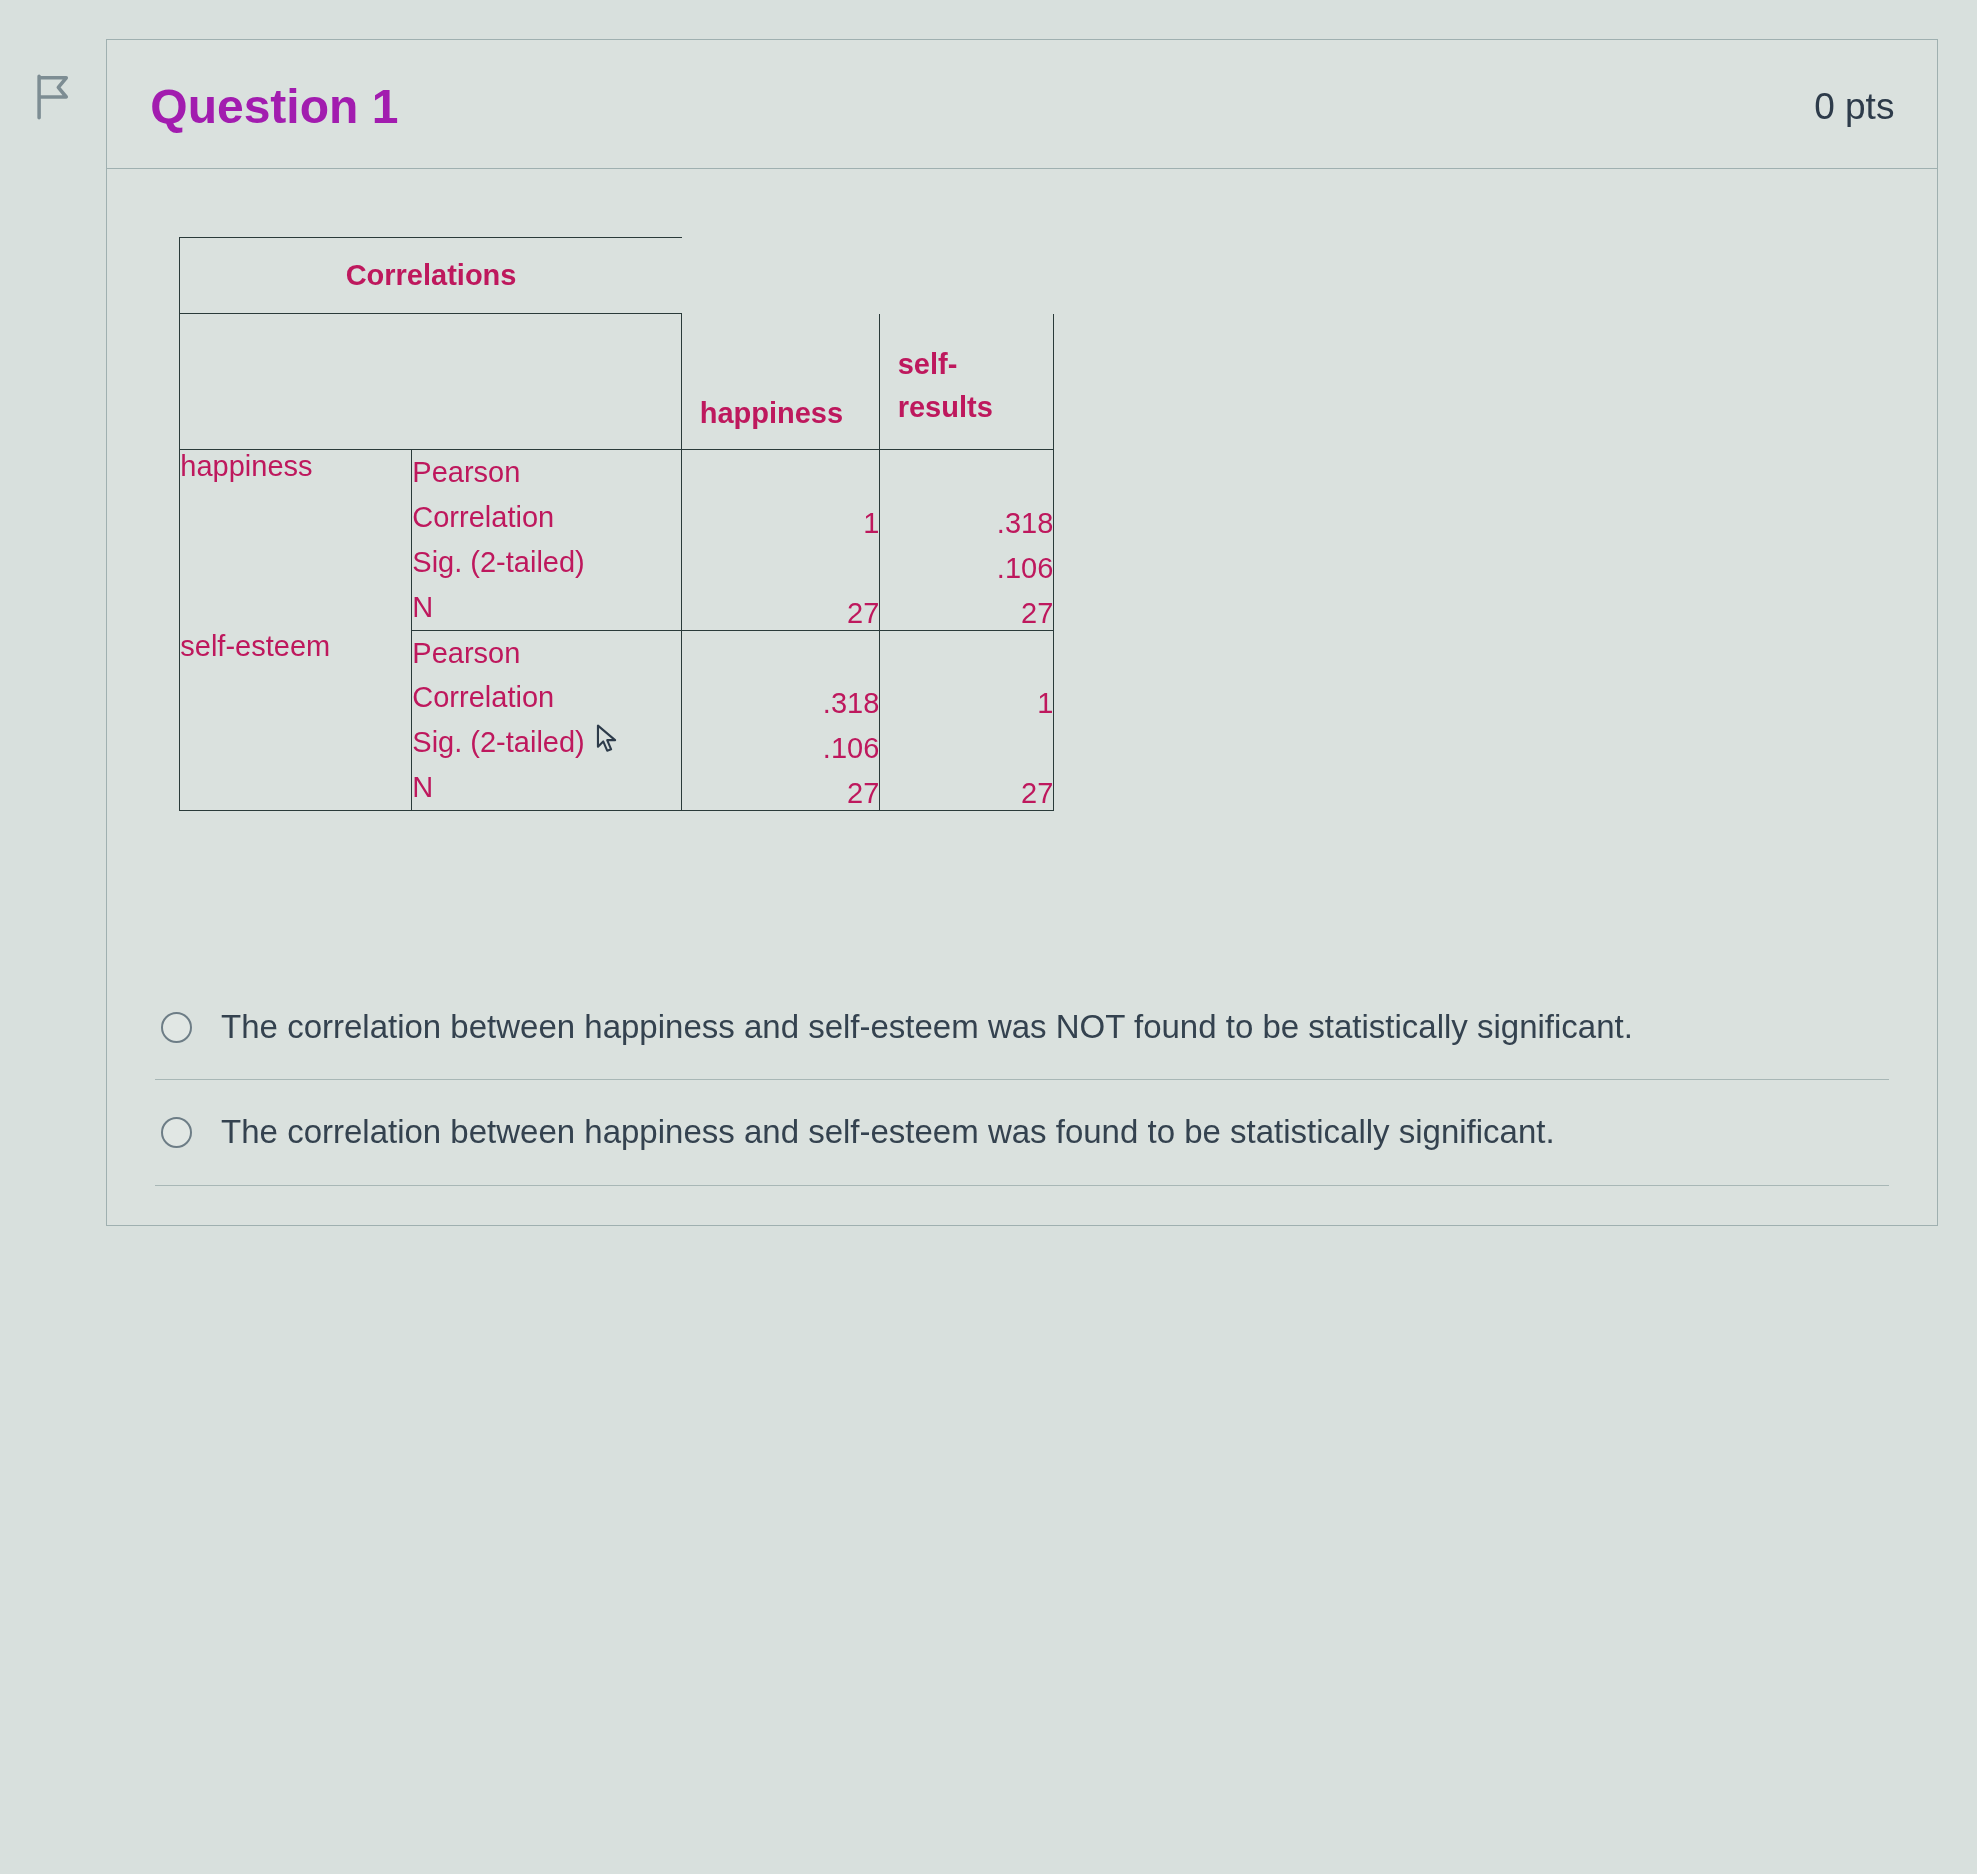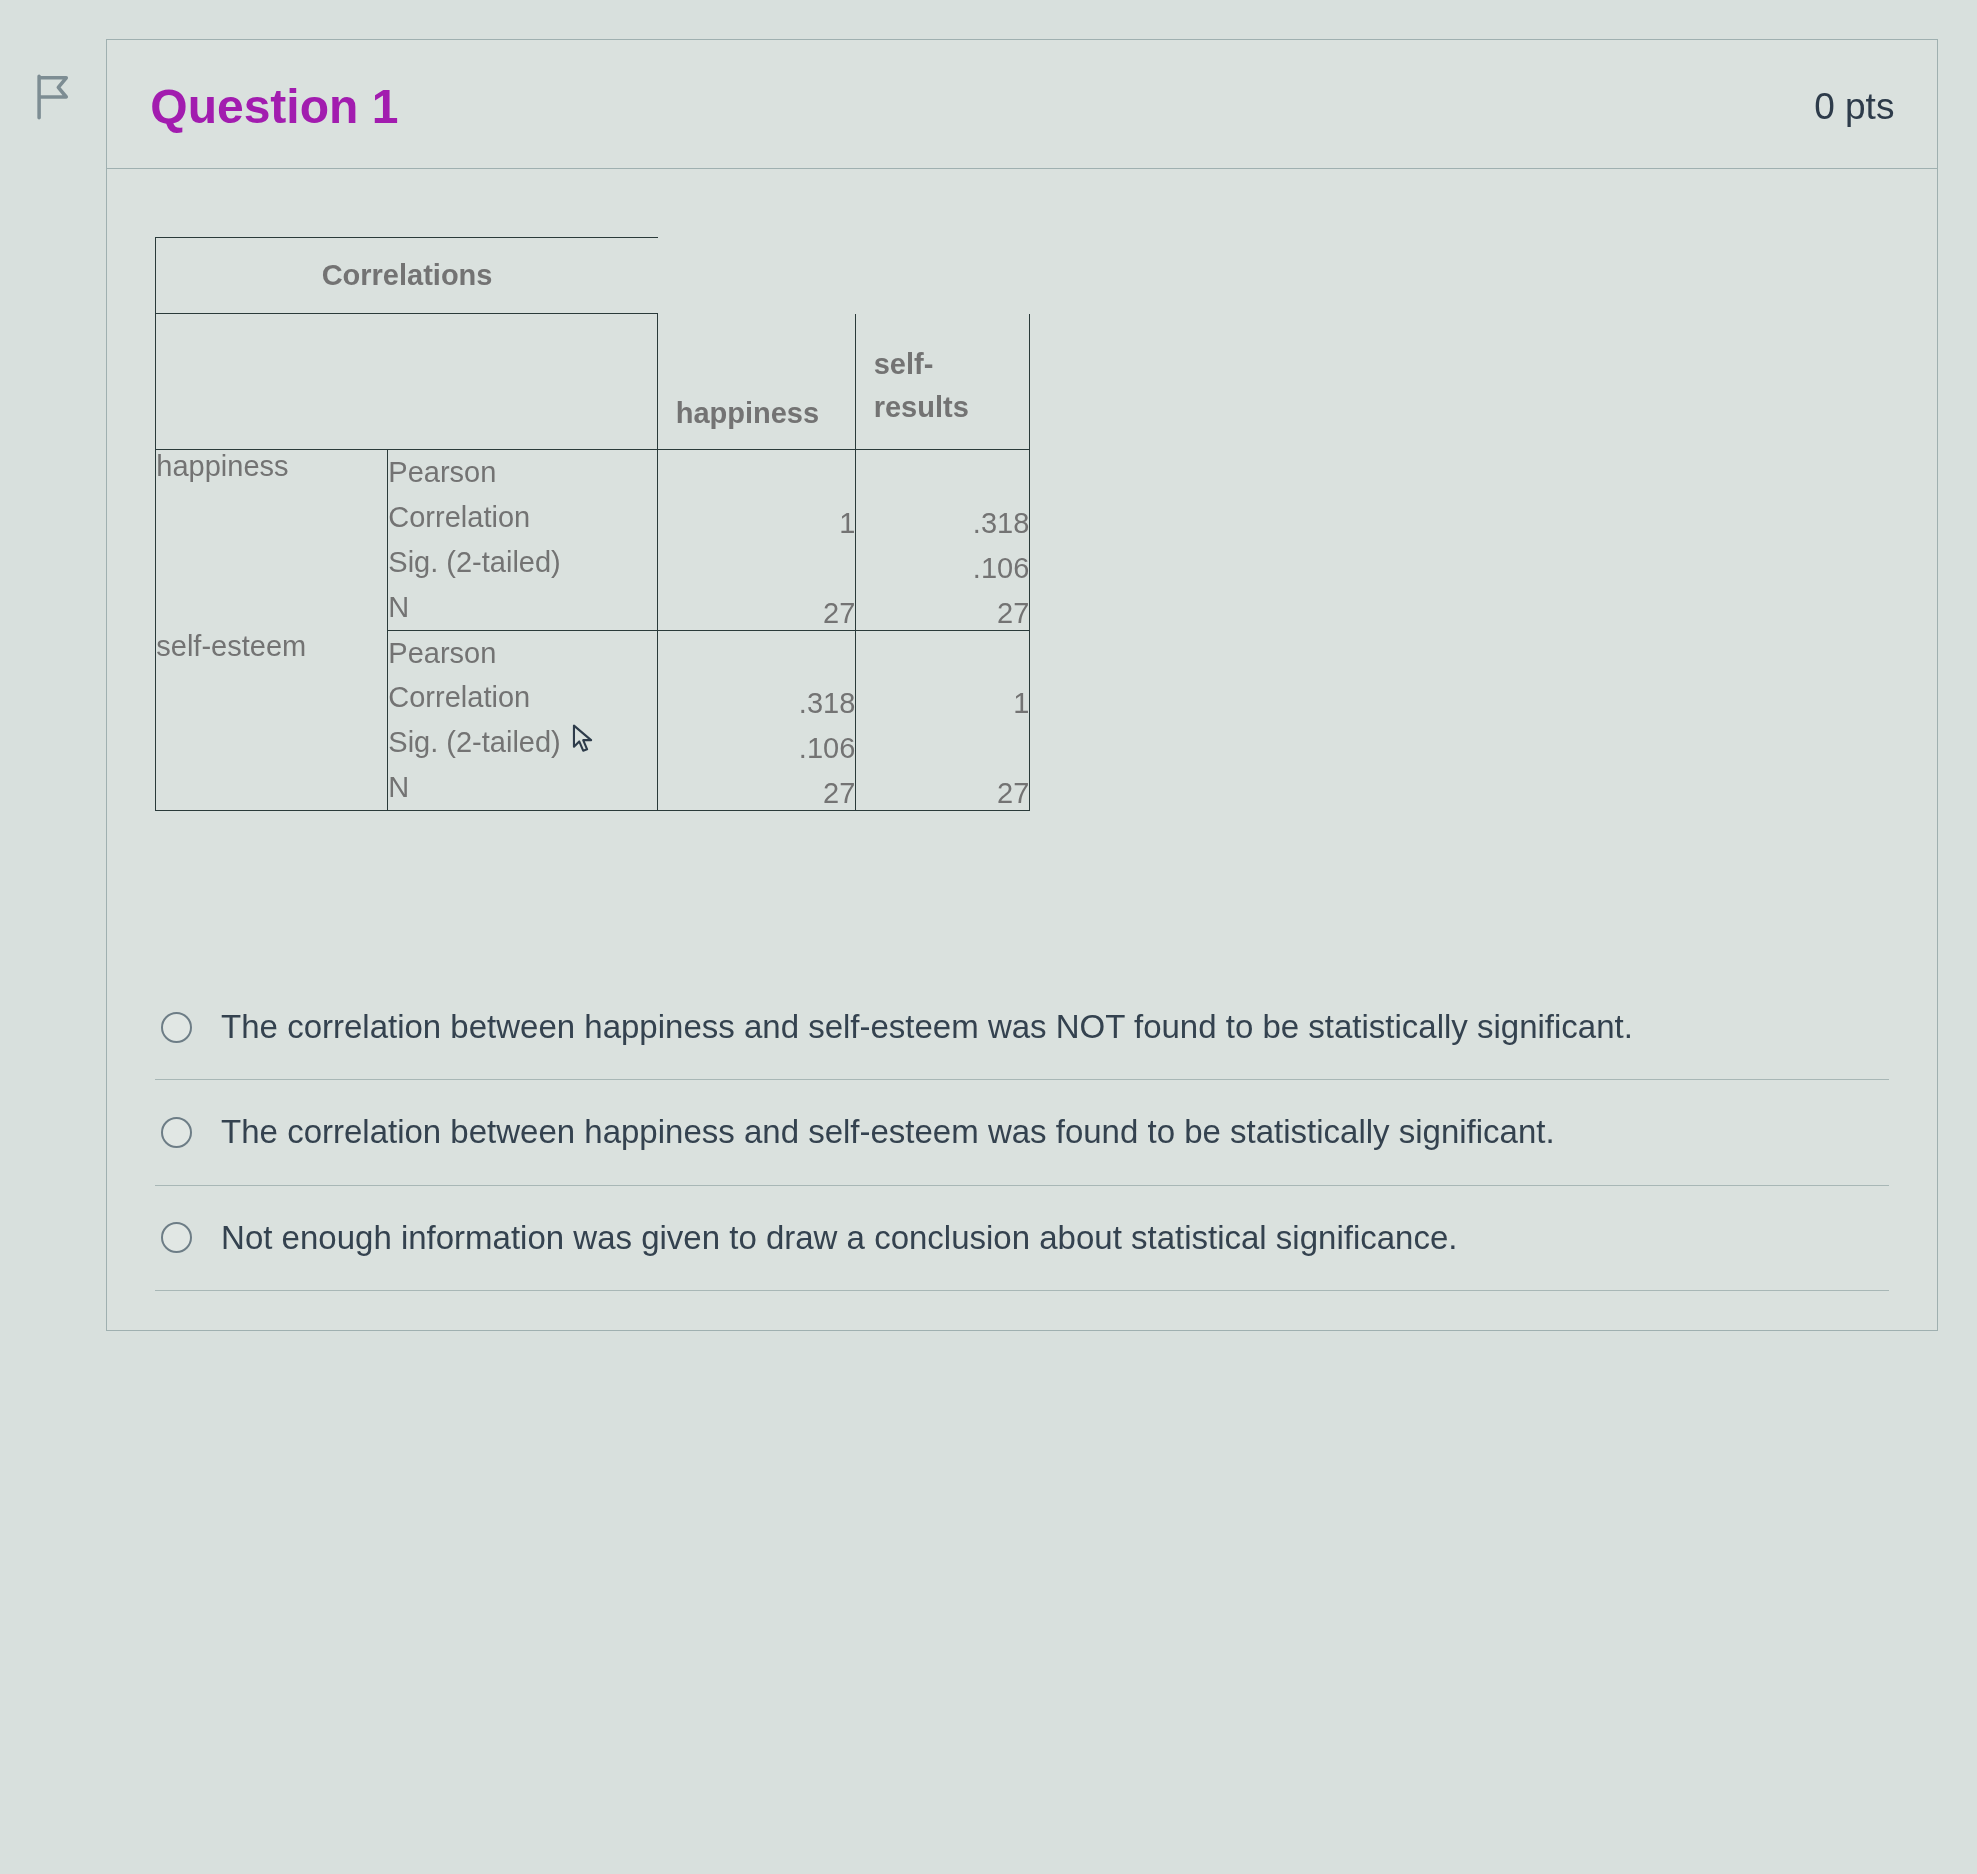--- a/index.html
+++ b/index.html
@@ -54,23 +54,24 @@
       padding: 68px 48px 39px 48px;
     }
     .prompt {
       font-size: 37px;
       line-height: 1.55;
       color: #3a4a56;
       margin-bottom: 53px;
     }
     .spss-table {
       border-collapse: collapse;
+      margin-left: 24px;
       margin-bottom: 164px;
       font-size: 29px;
-      color: #737373;
+      color: #be185d;
     }
     .spss-table th, .spss-table td {
       padding: 0;
     }
     .spss-title-row td {
       text-align: center;
       font-weight: 600;
       padding: 21px 0;
       border-top: 1.9px solid #2a3a3a;
       border-bottom: 1.9px solid #2a3a3a;
@@ -239,21 +240,17 @@
 
       <div class="answers">
         <div class="answer-row">
           <span class="radio"></span>
           <span class="answer-text">The correlation between happiness and self-esteem was NOT found to be statistically significant.</span>
         </div>
         <div class="answer-row">
           <span class="radio"></span>
           <span class="answer-text">The correlation between happiness and self-esteem was found to be statistically significant.</span>
         </div>
-        <div class="answer-row">
-          <span class="radio"></span>
-          <span class="answer-text">Not enough information was given to draw a conclusion about statistical significance.</span>
-        </div>
       </div>
     </div>
   </div>
 </div>
 
 
 </body></html>

